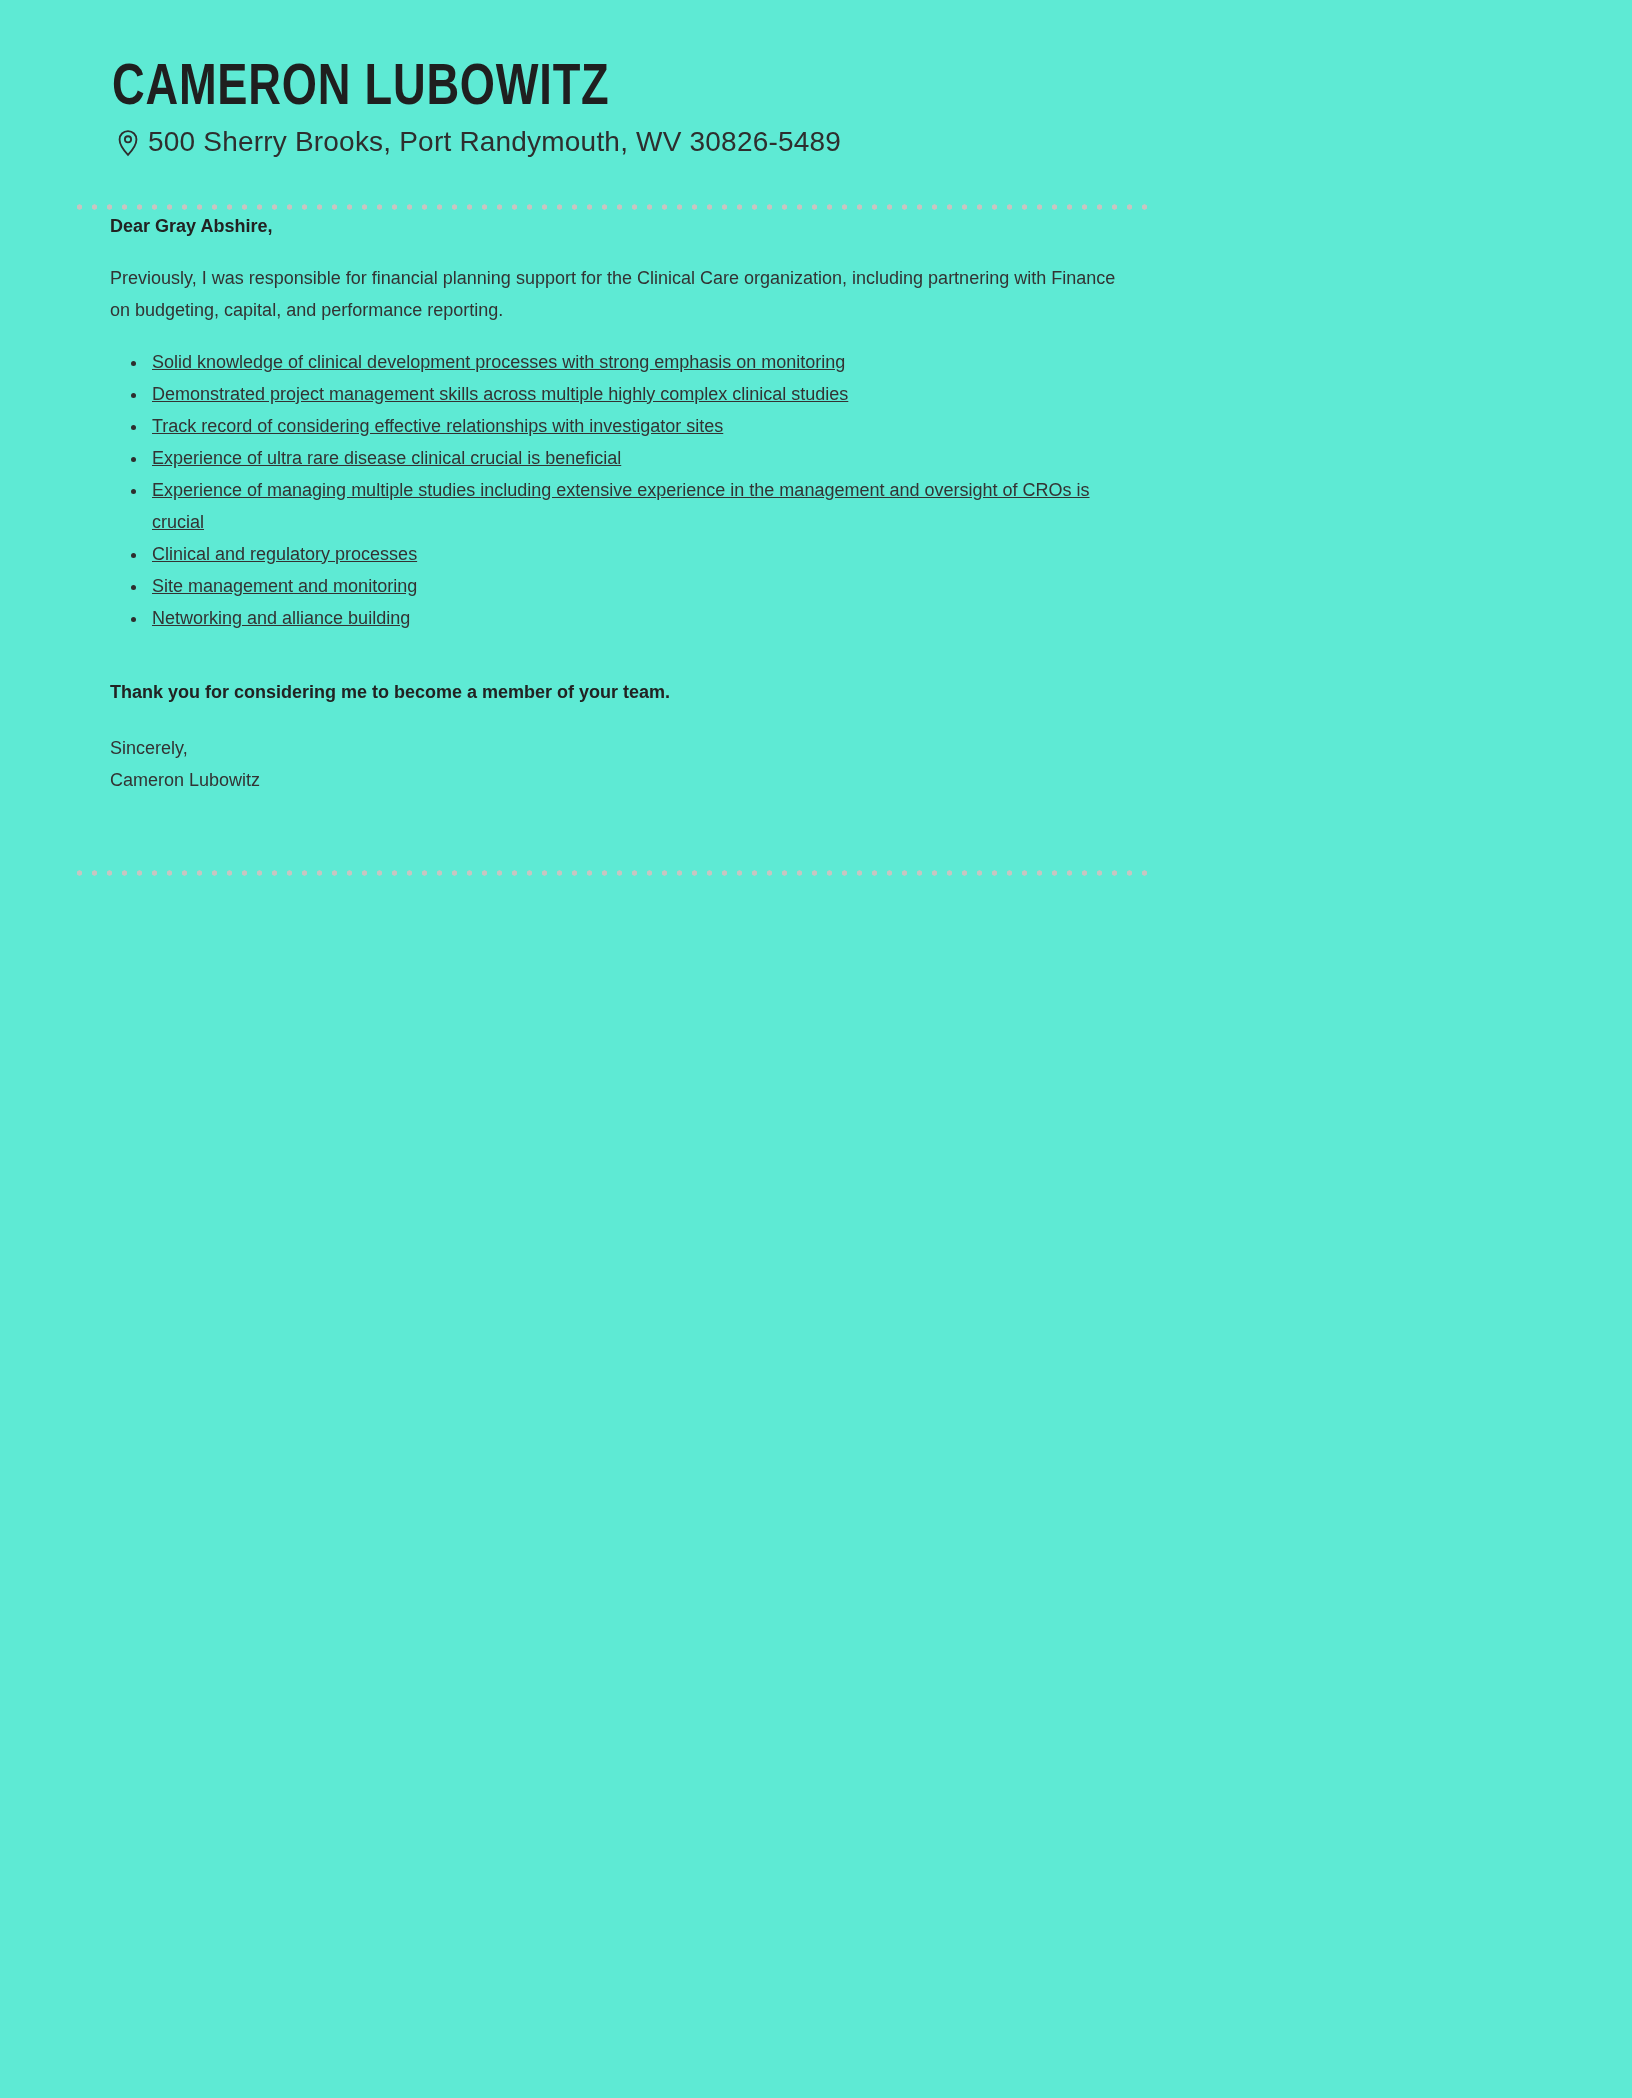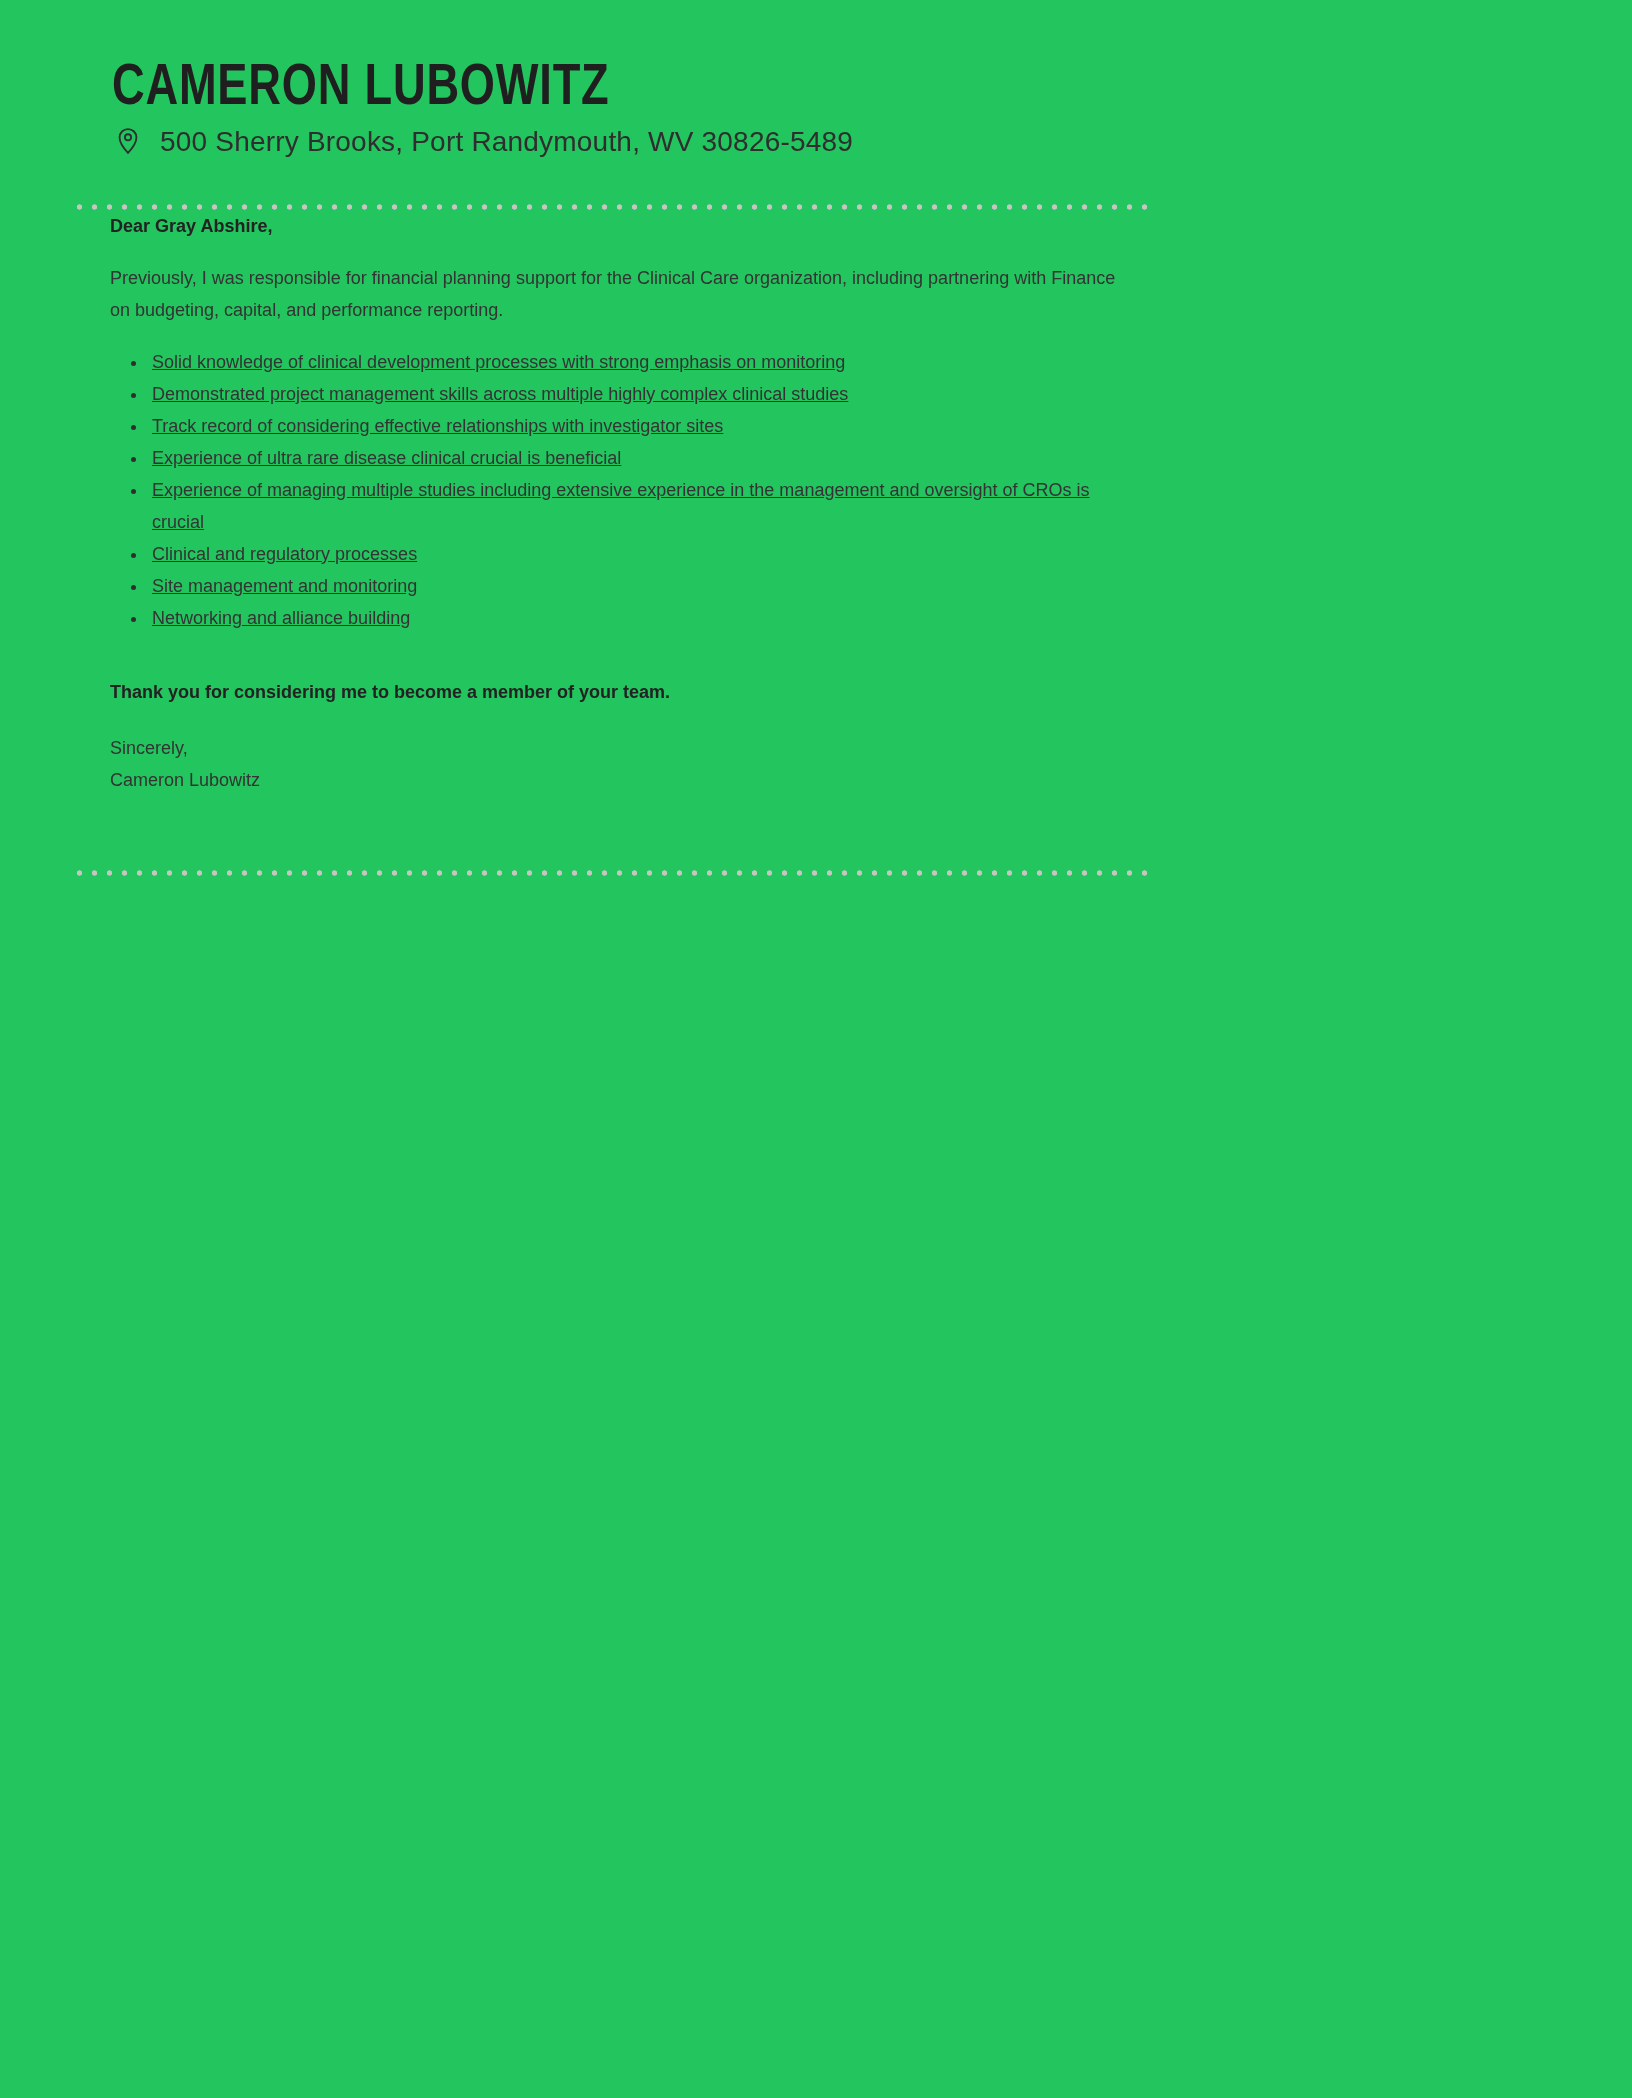--- a/index.html
+++ b/index.html
@@ -8,21 +8,21 @@
   }
   body {
     background: #f7f6f3;
     font-family: "Liberation Sans", sans-serif;
     color: #3a3a3a;
   }
   .page {
     position: relative;
     width: 1632px;
     height: 2098px;
-    background: #22c55e;
+    background: #5eead4;
     overflow: hidden;
     box-sizing: border-box;
     padding-top: 52px;
   }
   .header {
     padding-left: 112px;
   }
   .candidate-name {
     display: inline-block;
     font-size: 58px;
@@ -30,22 +30,22 @@
     color: #1f1f1f;
     letter-spacing: 1px;
     transform: scaleX(0.78);
     transform-origin: left center;
     white-space: nowrap;
     margin: 0;
     line-height: 1.1;
   }
   .address-row {
     display: flex;
-    align-items: flex-start;
-    gap: 20px;
+    align-items: flex-end;
+    gap: 8px;
     margin-top: 10px;
     margin-left: 4px;
   }
   .pin-icon {
     width: 24px;
     height: 30px;
     flex: 0 0 auto;
     display: inline-flex;
     align-items: center;
     justify-content: center;

